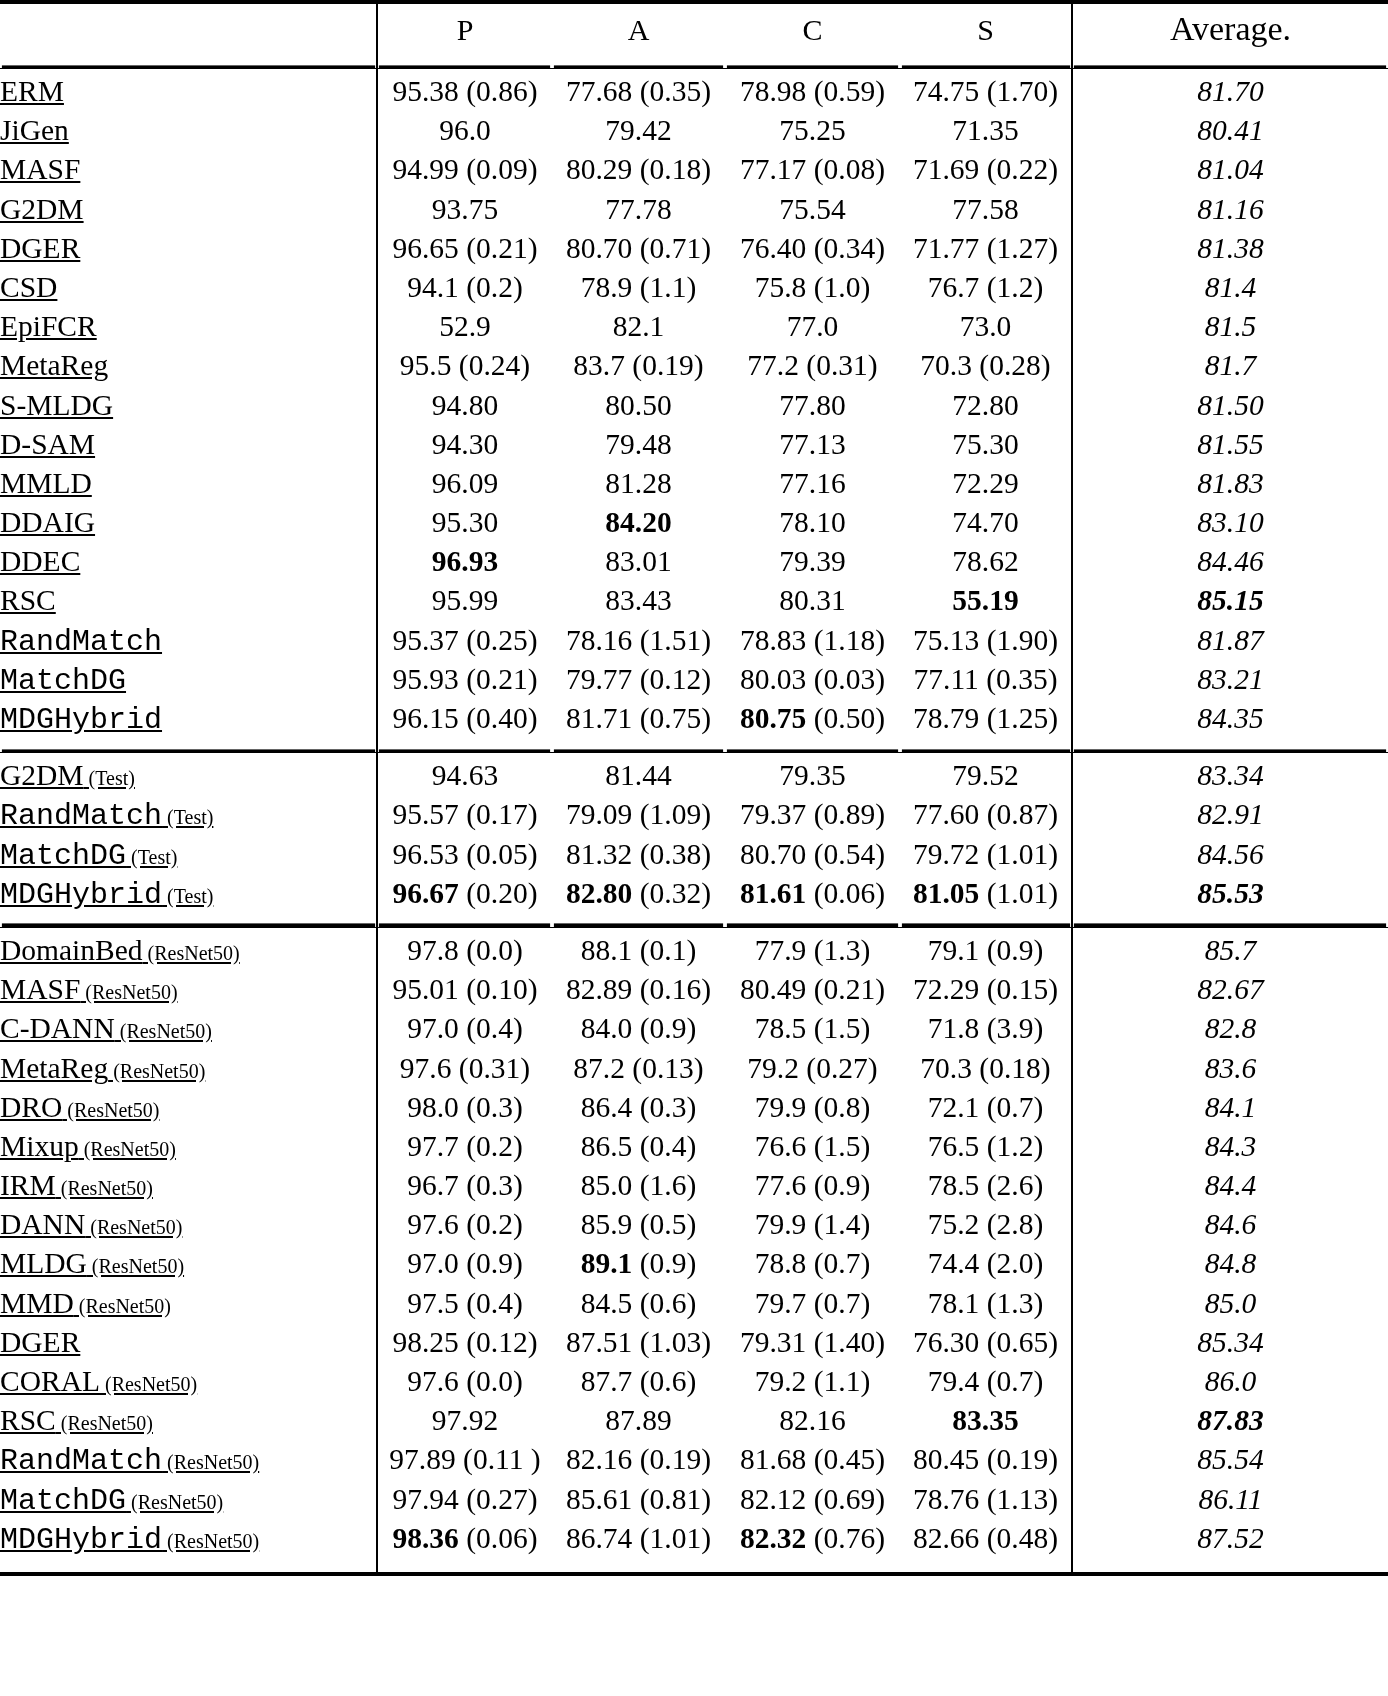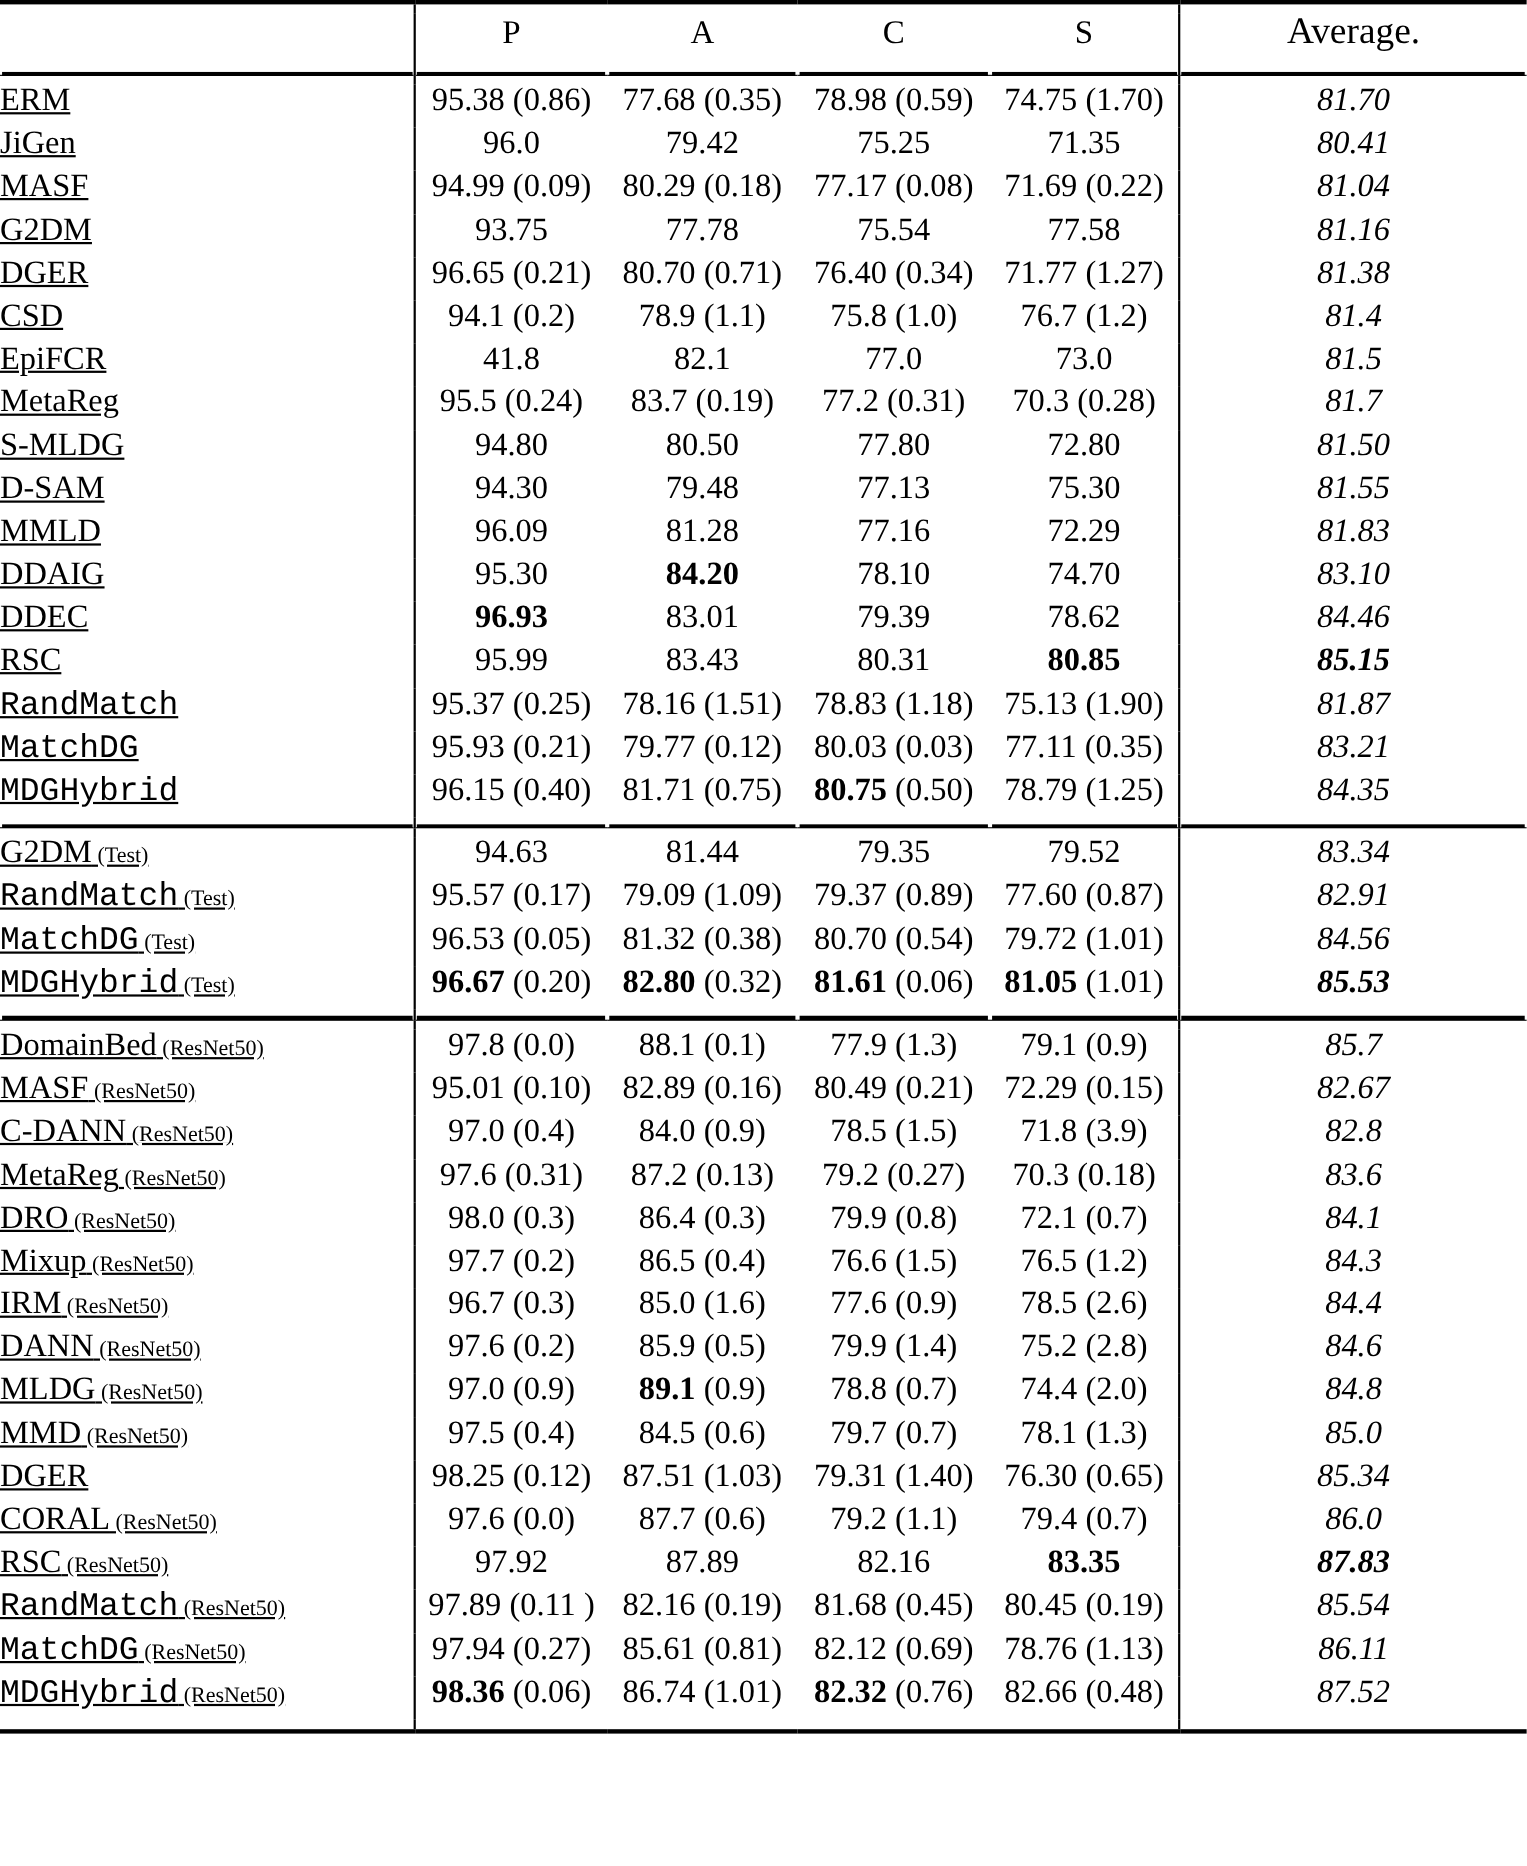--- a/index.html
+++ b/index.html
@@ -177,21 +177,21 @@
       <tr class="data-row">
         <td class="cell name-cell"><span>CSD</span></td>
         <td class="cell num-cell vl-left"><span>94.1</span><span class="sd"> (0.2)</span></td>
         <td class="cell num-cell"><span>78.9</span><span class="sd"> (1.1)</span></td>
         <td class="cell num-cell"><span>75.8</span><span class="sd"> (1.0)</span></td>
         <td class="cell num-cell"><span>76.7</span><span class="sd"> (1.2)</span></td>
         <td class="cell avg-cell vl-left2"><span>81.4</span></td>
       </tr>
       <tr class="data-row">
         <td class="cell name-cell"><span>EpiFCR</span></td>
-        <td class="cell num-cell vl-left"><span>41.8</span></td>
+        <td class="cell num-cell vl-left"><span>52.9</span></td>
         <td class="cell num-cell"><span>82.1</span></td>
         <td class="cell num-cell"><span>77.0</span></td>
         <td class="cell num-cell"><span>73.0</span></td>
         <td class="cell avg-cell vl-left2"><span>81.5</span></td>
       </tr>
       <tr class="data-row">
         <td class="cell name-cell"><span>MetaReg</span></td>
         <td class="cell num-cell vl-left"><span>95.5</span><span class="sd"> (0.24)</span></td>
         <td class="cell num-cell"><span>83.7</span><span class="sd"> (0.19)</span></td>
         <td class="cell num-cell"><span>77.2</span><span class="sd"> (0.31)</span></td>
@@ -236,21 +236,21 @@
         <td class="cell num-cell"><span>83.01</span></td>
         <td class="cell num-cell"><span>79.39</span></td>
         <td class="cell num-cell"><span>78.62</span></td>
         <td class="cell avg-cell vl-left2"><span>84.46</span></td>
       </tr>
       <tr class="data-row">
         <td class="cell name-cell"><span>RSC</span></td>
         <td class="cell num-cell vl-left"><span>95.99</span></td>
         <td class="cell num-cell"><span>83.43</span></td>
         <td class="cell num-cell"><span>80.31</span></td>
-        <td class="cell num-cell"><span class="bold">80.85</span></td>
+        <td class="cell num-cell"><span class="bold">55.19</span></td>
         <td class="cell avg-cell vl-left2"><span class="bold">85.15</span></td>
       </tr>
       <tr class="data-row">
         <td class="cell name-cell"><span class="mono">RandMatch</span></td>
         <td class="cell num-cell vl-left"><span>95.37</span><span class="sd"> (0.25)</span></td>
         <td class="cell num-cell"><span>78.16</span><span class="sd"> (1.51)</span></td>
         <td class="cell num-cell"><span>78.83</span><span class="sd"> (1.18)</span></td>
         <td class="cell num-cell"><span>75.13</span><span class="sd"> (1.90)</span></td>
         <td class="cell avg-cell vl-left2"><span>81.87</span></td>
       </tr>

